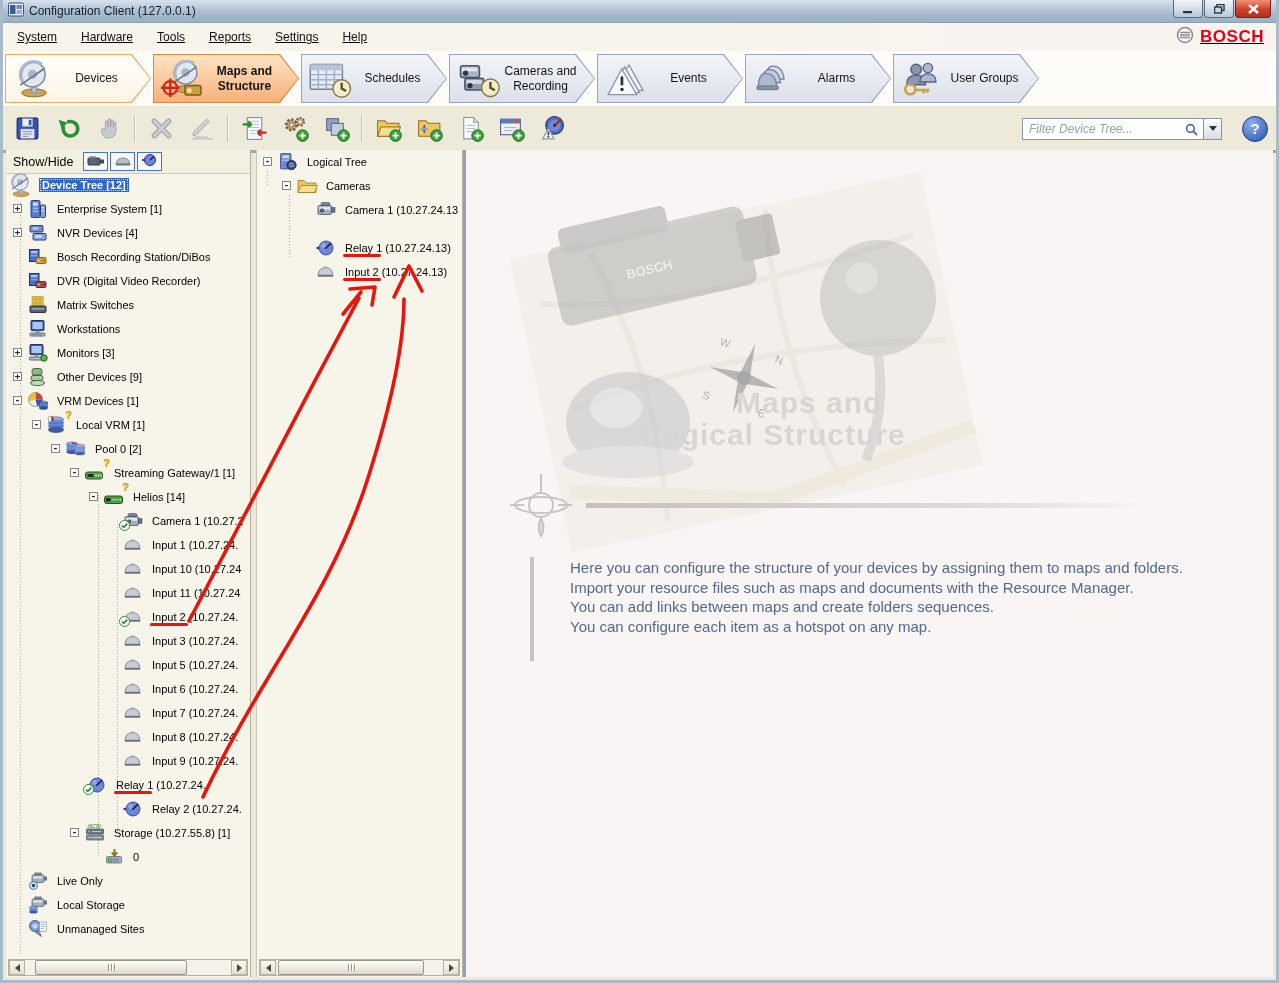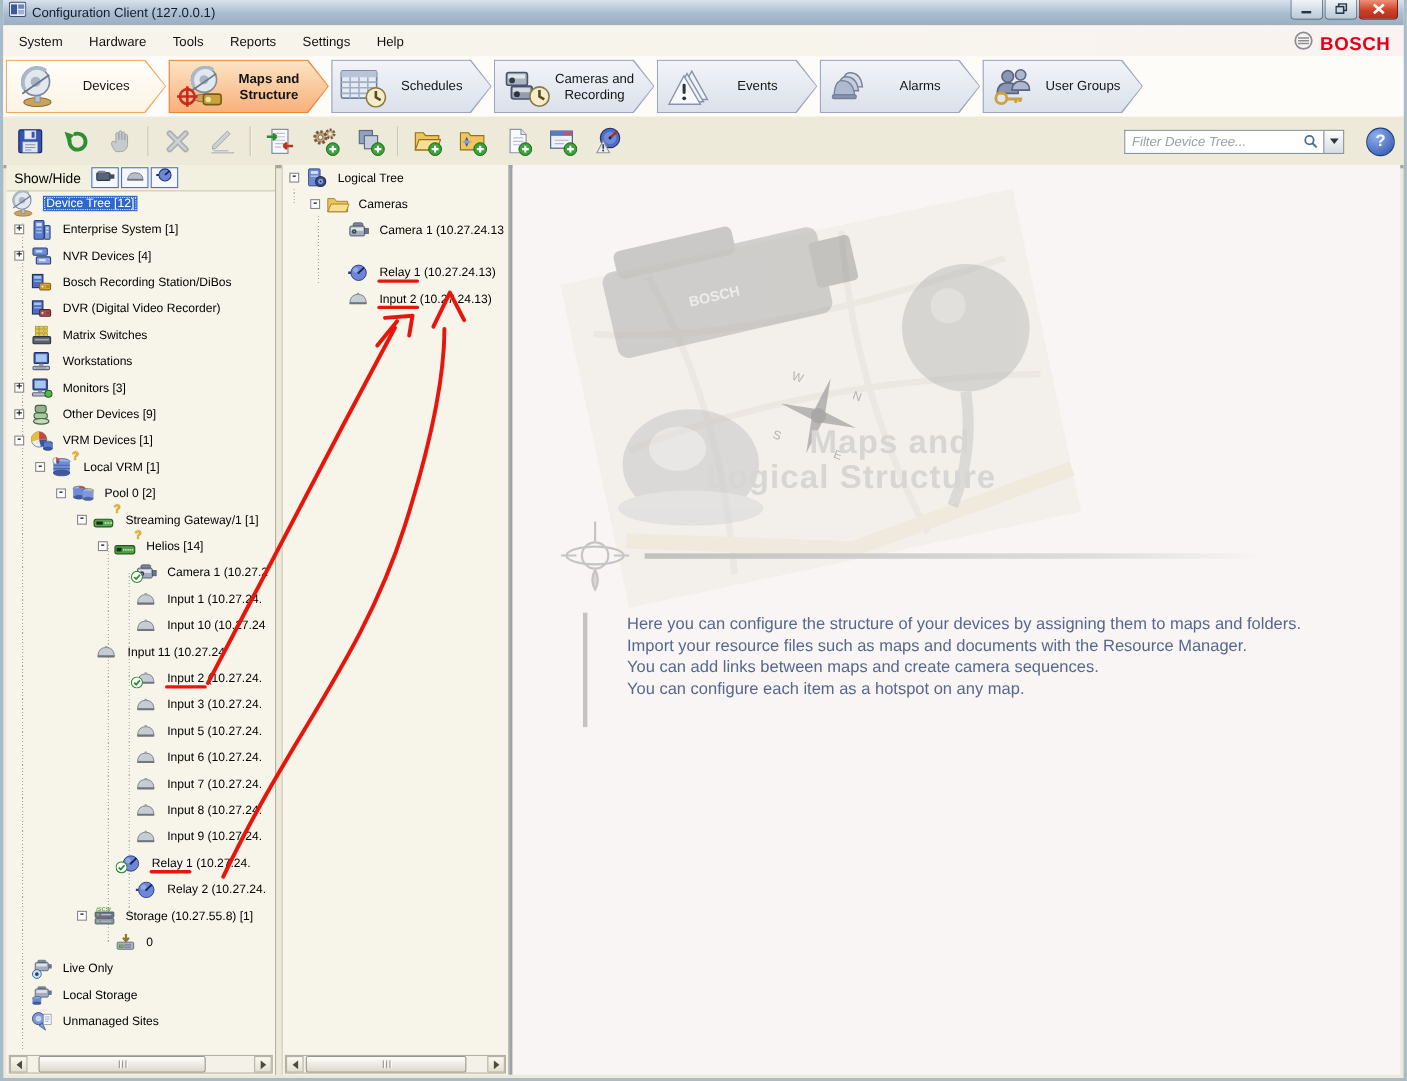--- a/index.html
+++ b/index.html
@@ -6,21 +6,21 @@
   body{width:1279px;height:983px;overflow:hidden;position:relative;
        font-family:"Liberation Sans",sans-serif;background:#c6d2de;}
   .app{position:absolute;inset:0;border:3px solid #a9bac9;border-top:none;box-sizing:border-box;background:#ece9da;}
   
   .titlebar{height:22px;background:linear-gradient(#d8e2ee,#aabdd0 55%,#9bb0c4);display:flex;align-items:center;padding:0 5px;gap:5px;border-bottom:1px solid #8ea2b6;}
   .title-text{font-size:12px;color:#141e2a;}
   .win-controls{margin-left:auto;display:flex;gap:1px;align-self:flex-start;}
   .win-btn{width:28px;height:17px;border:1px solid #5a6b7c;border-top:none;border-radius:0 0 4px 4px;background:linear-gradient(#f0f4fa,#b9c8d7);display:flex;align-items:center;justify-content:center;cursor:default;}
   .win-btn.close{width:34px;background:linear-gradient(#ef9077,#cf4028 55%,#b03020);border-color:#7c1f10;}
   
-  .menubar{height:28px;background:linear-gradient(to right,#f7f4ec 55%,#faf3f1);display:flex;align-items:flex-end;padding:0 2px;}
+  .menubar{height:28px;background:linear-gradient(to right,#f7f4ec 55%,#faf3f1);display:flex;align-items:center;padding:0 2px;text-decoration:underline;}
   .menu-item{font-size:12px;color:#111;padding:6px 12px;}
   .brand{margin-left:auto;display:flex;align-items:center;gap:6px;padding-right:10px;}
   .brand-text{font-weight:bold;font-size:17px;letter-spacing:.5px;}
   
   .tabstrip{height:56px;background:#fdfcf8;display:flex;gap:2px;padding:3px 0 0 2px;box-sizing:border-box;border-bottom:1px solid #e8e4d6;}
   .tab{width:146px;height:49px;position:relative;flex:none;cursor:default;}
   .tab-shape{position:absolute;inset:0;clip-path:polygon(0 0,calc(100% - 19px) 0,100% 50%,calc(100% - 19px) 100%,0 100%);background:#9aa6bf;}
   .tab-inner{position:absolute;inset:1px;clip-path:polygon(0 0,calc(100% - 19px) 0,100% 50%,calc(100% - 19px) 100%,0 100%);
              background:linear-gradient(#f2f4f8,#dbe0eb);display:flex;align-items:center;gap:2px;padding:0 16px 0 5px;box-sizing:border-box;}
   .tab.outlined .tab-shape{background:#f0a85c;}
@@ -406,21 +406,21 @@
                 <path d="M9 7 L13 3.5" stroke="#14204e" stroke-width="1.4"></path>
                 <path d="M1 7 H3.5" stroke="#26337a" stroke-width="1.8"></path>
               </svg></span>
           </span>
         </span>
     </div>
     <div class="tree tree-left" id="device-tree">
       <div class="guide" style="left:14px;top:30px;height:752px;"></div>
       <div class="guide" style="left:92px;top:322px;height:362px;"></div>
       <div class="guide" style="left:111px;top:348px;height:312px;"></div>
-    <div class="trow selected" style="padding-left: 2px;">
+    <div class="trow selected" style="padding-left: 2px; font-weight: bold;">
           <span class="ticon root"><svg width="26" height="24" viewBox="0 0 26 24">
               <ellipse cx="13" cy="21" rx="8" ry="2.6" fill="#c9a35f" stroke="#8a6a28" stroke-width="0.6"></ellipse>
               <rect x="11.6" y="14" width="3" height="7" fill="#b9c3cf" stroke="#7d8aa0" stroke-width="0.5"></rect>
               <circle cx="12" cy="9" r="8.2" fill="#e3e8ee" stroke="#7d8aa0"></circle>
               <path d="M5.5 13.5 A8.5 8.5 0 0 1 18 2.5" fill="none" stroke="#aab8c8" stroke-width="2.2"></path>
               <circle cx="12" cy="9" r="3" fill="#a9b5c5"></circle>
               <path d="M4 16 L20 5" stroke="#68788c" stroke-width="1.1"></path>
             </svg></span>
           <span class="tlabel">Device Tree [12]</span>
         </div>
@@ -608,21 +608,21 @@
         </div>
         <div class="trow" style="padding-left: 116px;">
           <span class="ticon"><svg width="22" height="20" viewBox="0 0 22 20">
               <path d="M3 13.2 Q3.6 5.6 10.5 5.6 Q17.4 5.6 18 13.2 Z" fill="#c7ccd4" stroke="#6a7078" stroke-width="0.7"></path>
               <path d="M4.8 11 Q6.2 7.4 10.5 7.2 Q8 7.2 6.8 8.4 Z" fill="#eceef2"></path>
               <rect x="2.6" y="13" width="15.8" height="1.7" rx="0.85" fill="#6e747c"></rect>
               <rect x="9.3" y="4.2" width="2.4" height="1.6" rx="0.6" fill="#9aa0a8"></rect>
             </svg></span>
           <span class="tlabel">Input 10 (10.27.24</span>
         </div>
-        <div class="trow" style="padding-left: 80px;">
+        <div class="trow" style="padding-left: 116px;">
           <span class="ticon"><svg width="22" height="20" viewBox="0 0 22 20">
               <path d="M3 13.2 Q3.6 5.6 10.5 5.6 Q17.4 5.6 18 13.2 Z" fill="#c7ccd4" stroke="#6a7078" stroke-width="0.7"></path>
               <path d="M4.8 11 Q6.2 7.4 10.5 7.2 Q8 7.2 6.8 8.4 Z" fill="#eceef2"></path>
               <rect x="2.6" y="13" width="15.8" height="1.7" rx="0.85" fill="#6e747c"></rect>
               <rect x="9.3" y="4.2" width="2.4" height="1.6" rx="0.6" fill="#9aa0a8"></rect>
             </svg></span>
           <span class="tlabel">Input 11 (10.27.24</span>
         </div>
         <div class="trow" style="padding-left: 116px;">
           <span class="ticon"><svg width="22" height="20" viewBox="0 0 22 20">
@@ -683,21 +683,21 @@
         </div>
         <div class="trow" style="padding-left: 116px;">
           <span class="ticon"><svg width="22" height="20" viewBox="0 0 22 20">
               <path d="M3 13.2 Q3.6 5.6 10.5 5.6 Q17.4 5.6 18 13.2 Z" fill="#c7ccd4" stroke="#6a7078" stroke-width="0.7"></path>
               <path d="M4.8 11 Q6.2 7.4 10.5 7.2 Q8 7.2 6.8 8.4 Z" fill="#eceef2"></path>
               <rect x="2.6" y="13" width="15.8" height="1.7" rx="0.85" fill="#6e747c"></rect>
               <rect x="9.3" y="4.2" width="2.4" height="1.6" rx="0.6" fill="#9aa0a8"></rect>
             </svg></span>
           <span class="tlabel">Input 9 (10.27.24.</span>
         </div>
-        <div class="trow" style="padding-left: 102px;">
+        <div class="trow" style="padding-left: 80px;">
           <span class="ticon"><svg width="22" height="20" viewBox="0 0 22 20">
               <path d="M1.5 10 H4" stroke="#2a3a7a" stroke-width="2.2"></path>
               <circle cx="11" cy="10" r="7" fill="#6d86d8" stroke="#26337a" stroke-width="0.8"></circle>
               <circle cx="8.5" cy="7.5" r="2.4" fill="#9ab0ee" opacity="0.8"></circle>
               <path d="M11 10 L16 5.2" stroke="#14204e" stroke-width="1.6"></path>
               <circle cx="11" cy="10" r="1.1" fill="#22305e"></circle>
             </svg><span class="badge-check"><svg width="11" height="11" viewBox="0 0 11 11">
                 <circle cx="5.5" cy="5.5" r="5" fill="#fff" stroke="#2d8a2d"></circle>
                 <path d="M3 5.6 L4.8 7.4 L8.2 3.6" fill="none" stroke="#2d8a2d" stroke-width="1.6"></path>
               </svg></span></span>
@@ -896,21 +896,21 @@
         <ellipse cx="33" cy="33" rx="26" ry="8"></ellipse>
         <path d="M33 2 V20 M33 46 V64 M2 33 H16 M50 33 H64"></path>
         <path d="M33 46 Q28 56 33 64 Q38 56 33 46" fill="#d8d7d5"></path>
       </g>
     </svg>
     <div class="hline"></div>
     <div class="para-bar"></div>
     <div class="paras">
       <p>Here you can configure the structure of your devices by assigning them to maps and folders.</p>
       <p>Import your resource files such as maps and documents with the Resource Manager.</p>
-      <p>You can add links between maps and create camera sequences.</p>
+      <p>You can add links between maps and create folders sequences.</p>
       <p>You can configure each item as a hotspot on any map.</p>
     </div>
   </div>
 
 </div>
 
 <svg class="anno-svg" id="anno-svg" width="1279" height="983" viewBox="0 0 1279 983">
   <g fill="none" stroke-width="3.6" stroke-linecap="round" stroke-linejoin="round">
     <path class="anno" d="M189 621 C238 528 300 408 359 298" stroke="#e8150c"></path>
     <path class="anno" d="M343 314 L361 292" stroke="#e8150c"></path>

